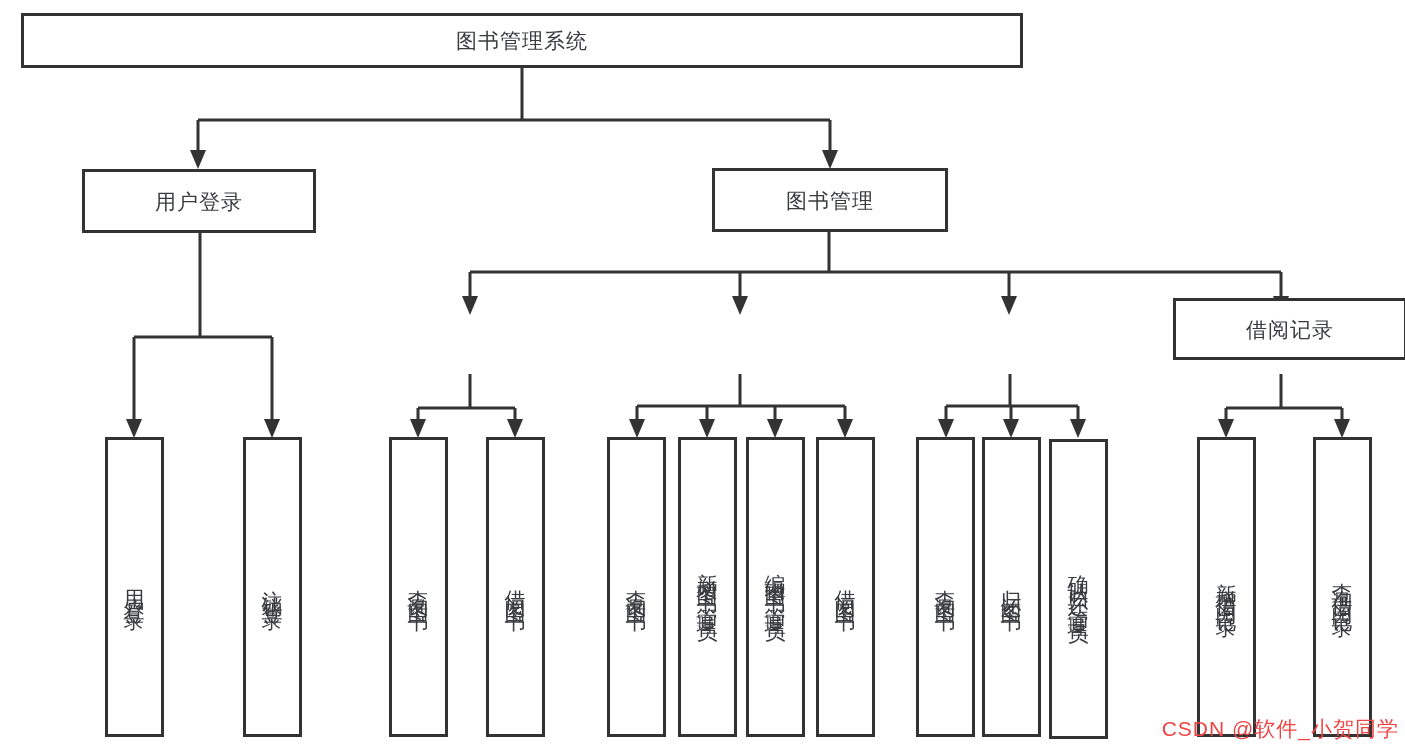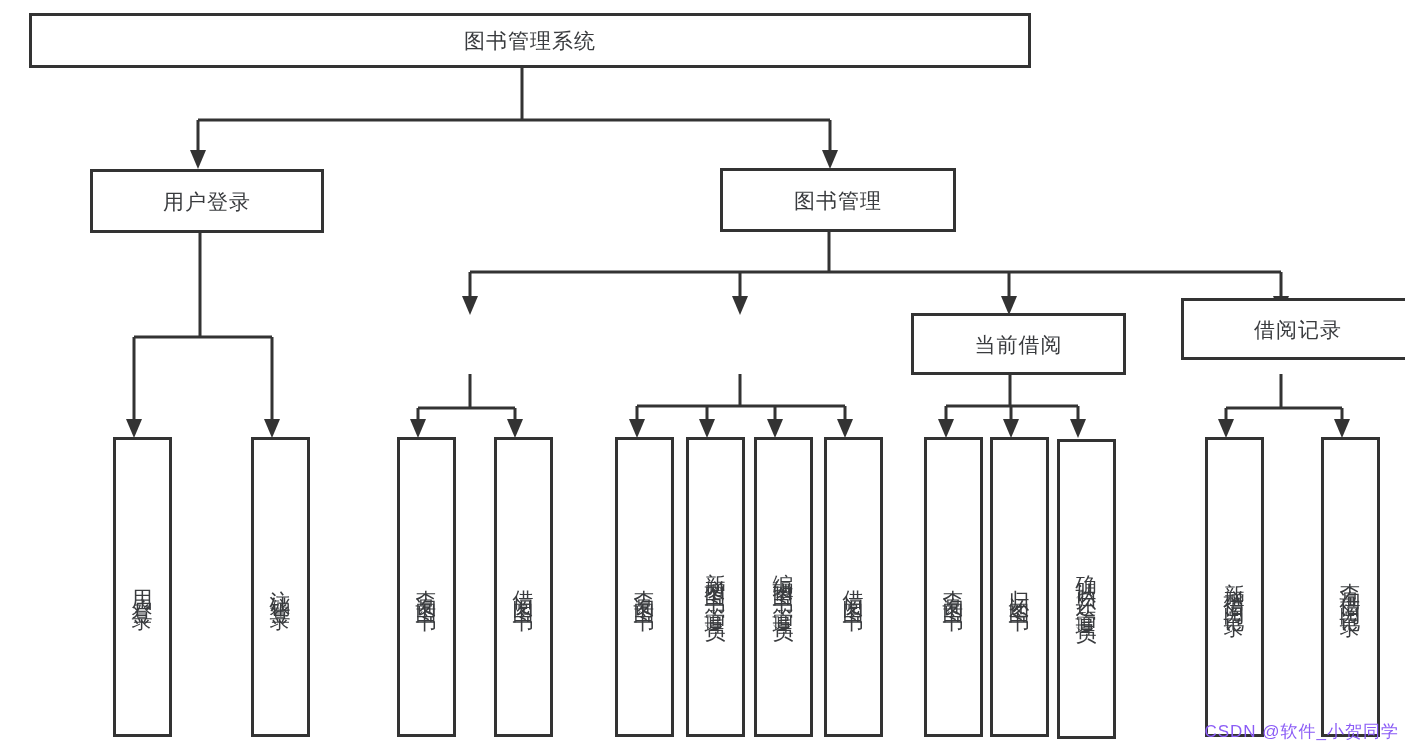--- a/index.html
+++ b/index.html
@@ -13,43 +13,42 @@
   svg.connectors{position:absolute;left:0;top:0;width:1405px;height:747px;}
   .box{
     position:absolute;
     box-sizing:border-box;
     border:3px solid #333333;
     background:#ffffff;
     display:flex;
     align-items:center;
     justify-content:center;
     color:#393b3e;
-    margin-left:8px;
   }
   .hlabel{
     font-size:21px;
     line-height:1;
     letter-spacing:1px;
     white-space:nowrap;
   }
   .vbox{width:59px;height:300px;}
   .vlabel{
     writing-mode:vertical-rl;
     text-orientation:mixed;
     font-size:21px;
     line-height:1;
     letter-spacing:7px;
     white-space:nowrap;
   }
   .watermark{
     position:absolute;
     right:6px;
     bottom:4px;
-    font-size:17px;
-    color:#8b5cf6;
+    font-size:21px;
+    color:#ef4444;
     letter-spacing:1px;
     white-space:nowrap;
   }
 </style>
 </head>
 <body>
 
 <div class="canvas">
 
   <svg class="connectors" viewBox="0 0 1405 747">
@@ -89,23 +88,20 @@
     <span class="hlabel">图书管理系统</span>
   </div>
 
   <div class="box" style="left:82px;top:169px;width:234px;height:64px">
     <span class="hlabel">用户登录</span>
   </div>
   <div class="box" style="left:712px;top:168px;width:236px;height:64px">
     <span class="hlabel">图书管理</span>
   </div>
 
-  <div class="box" style="left:903px;top:313px;width:215px;height:62px">
-    <span class="hlabel">当前借阅</span>
-  </div>
   <div class="box" style="left:1173px;top:298px;width:234px;height:62px">
     <span class="hlabel">借阅记录</span>
   </div>
 
   <div class="box vbox" style="left:105px;top:437px">
     <span class="vlabel">用户登录</span>
   </div>
   <div class="box vbox" style="left:243px;top:437px">
     <span class="vlabel">注销登录</span>
   </div>

